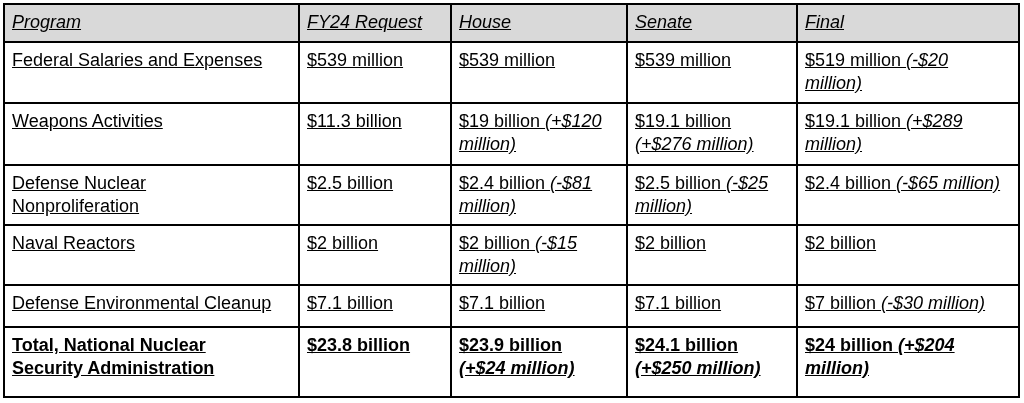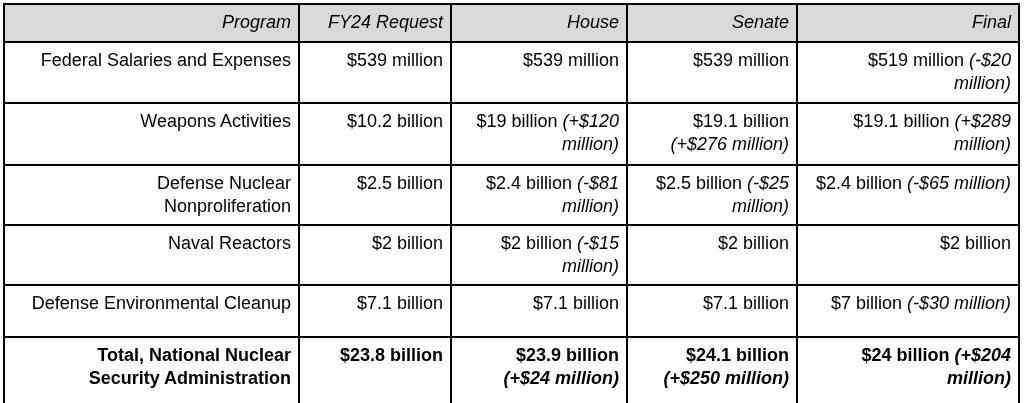--- a/index.html
+++ b/index.html
@@ -14,38 +14,39 @@
   table.budget {
     border-collapse: collapse;
     table-layout: fixed;
     width: 1015px;
     margin: 3px 0 0 3px;
   }
   th, td {
     border: 2px solid var(--border, #000000);
     padding: 6px 7px;
     vertical-align: top;
-    text-align: right;
+    text-align: left;
     font-size: 18px;
     line-height: 23px;
     color: var(--text, #000000);
     white-space: pre-line;
     overflow: hidden;
+    text-decoration: underline;
   }
   thead tr { height: 38px; }
   thead th {
     background: var(--header-bg, #d9d9d9);
     font-style: italic;
     font-weight: 400;
   }
   tbody tr:nth-child(1) { height: 61px; }
   tbody tr:nth-child(2) { height: 62px; }
   tbody tr:nth-child(3) { height: 59px; }
   tbody tr:nth-child(4) { height: 60px; }
-  tbody tr:nth-child(5) { height: 52px; }
+  tbody tr:nth-child(5) { height: 42px; }
   tbody tr:nth-child(6) { height: 70px; }
   .em { font-style: italic; }
   tr.total td { font-weight: 700; }
 </style>
 </head>
 <body>
 
 <div class="page">
   <table class="budget">
     <colgroup>
@@ -68,21 +69,21 @@
         <tr>
           <td><span>Federal Salaries and Expenses</span></td>
           <td><span>$539 million</span></td>
           <td><span>$539 million</span></td>
           <td><span>$539 million</span></td>
           <td><span>$519 million </span><span class="em">(-$20
 million)</span></td>
         </tr>
         <tr>
           <td><span>Weapons Activities</span></td>
-          <td><span>$10.2 billion</span></td>
+          <td><span>$11.3 billion</span></td>
           <td><span>$19 billion </span><span class="em">(+$120
 million)</span></td>
           <td><span>$19.1 billion
 </span><span class="em">(+$276 million)</span></td>
           <td><span>$19.1 billion </span><span class="em">(+$289
 million)</span></td>
         </tr>
         <tr>
           <td><span>Defense Nuclear
 Nonproliferation</span></td>

